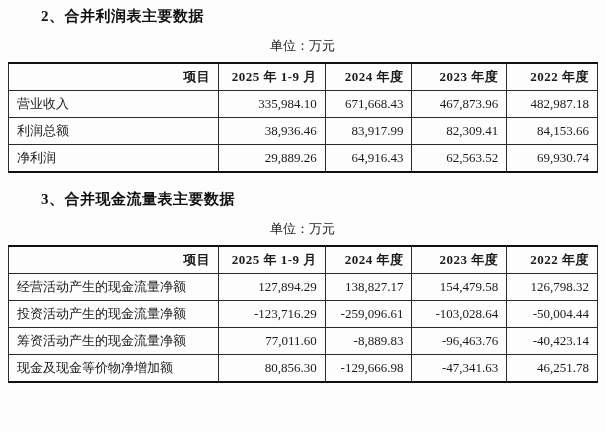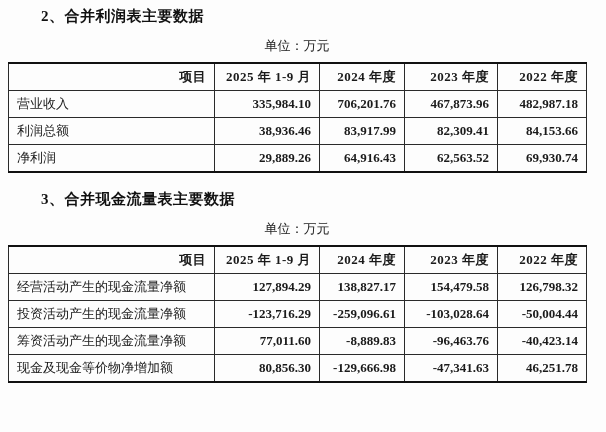--- a/index.html
+++ b/index.html
@@ -3,21 +3,21 @@
 <meta charset="utf-8">
 <style>
   * { margin: 0; padding: 0; box-sizing: border-box; }
   html, body {
     width: 606px; height: 432px;
     background: #fdfdfd;
     color: #1b1b1b;
     font-family: "Liberation Serif", "DejaVu Serif", serif;
     overflow: hidden;
   }
-  .page { padding: 6px 19px 0 8px; }
+  .page { padding: 6px 8px 0 8px; }
   .section-heading {
     font-size: 15px;
     font-weight: bold;
     letter-spacing: 0.5px;
     margin-left: 33px;
     line-height: 20px;
     color: #111;
   }
   .unit-label {
     text-align: center;
@@ -38,21 +38,21 @@
     padding: 5px 8px;
     overflow: hidden;
     white-space: nowrap;
   }
   thead th {
     font-weight: bold;
     text-align: right;
     letter-spacing: 0.5px;
   }
   td.label-cell { text-align: left; }
-  td.num-cell { text-align: right; font-family: "Liberation Serif", "DejaVu Serif", serif; font-weight: bold; }
+  td.num-cell { text-align: right; font-family: "Liberation Serif", "DejaVu Serif", serif; }
   table.data-table { border-top: 2.5px solid #111; border-bottom: 2.5px solid #111; }
   .gap-between { margin-top: 16px; }
   col.c-item { width: 35.7%; }
   col.c-y2025 { width: 18.1%; }
   col.c-y2024 { width: 14.7%; }
   col.c-y2023 { width: 16.1%; }
   col.c-y2022 { width: 15.4%; }
 </style>
 </head>
 <body>
@@ -76,21 +76,21 @@
         <th>2025 年 1-9 月</th>
         <th>2024 年度</th>
         <th>2023 年度</th>
         <th>2022 年度</th>
       </tr>
     </thead>
     <tbody>
       <tr>
         <td class="label-cell">营业收入</td>
         <td class="num-cell">335,984.10</td>
-        <td class="num-cell">706,201.76</td>
+        <td class="num-cell">671,668.43</td>
         <td class="num-cell">467,873.96</td>
         <td class="num-cell">482,987.18</td>
       </tr>
       <tr>
         <td class="label-cell">利润总额</td>
         <td class="num-cell">38,936.46</td>
         <td class="num-cell">83,917.99</td>
         <td class="num-cell">82,309.41</td>
         <td class="num-cell">84,153.66</td>
       </tr>

